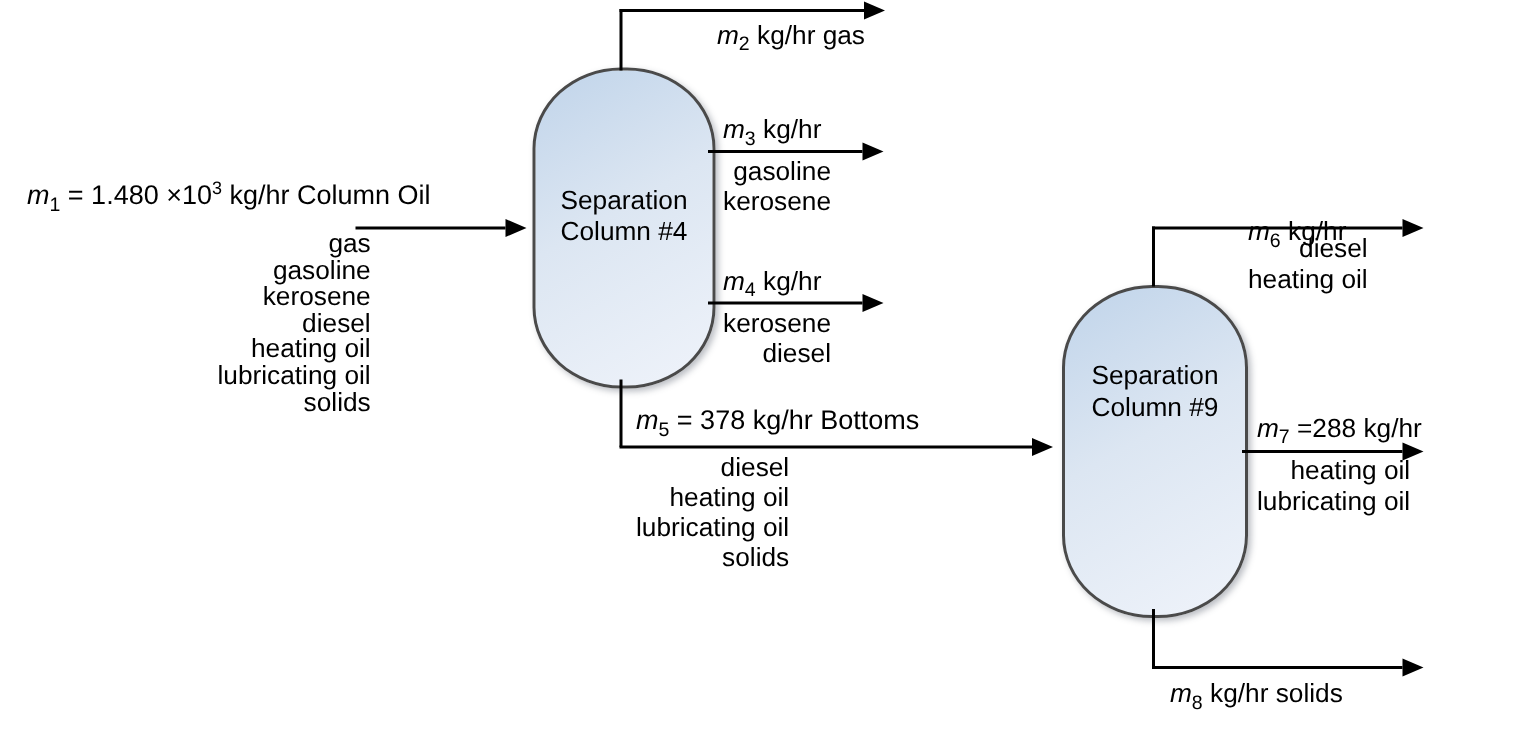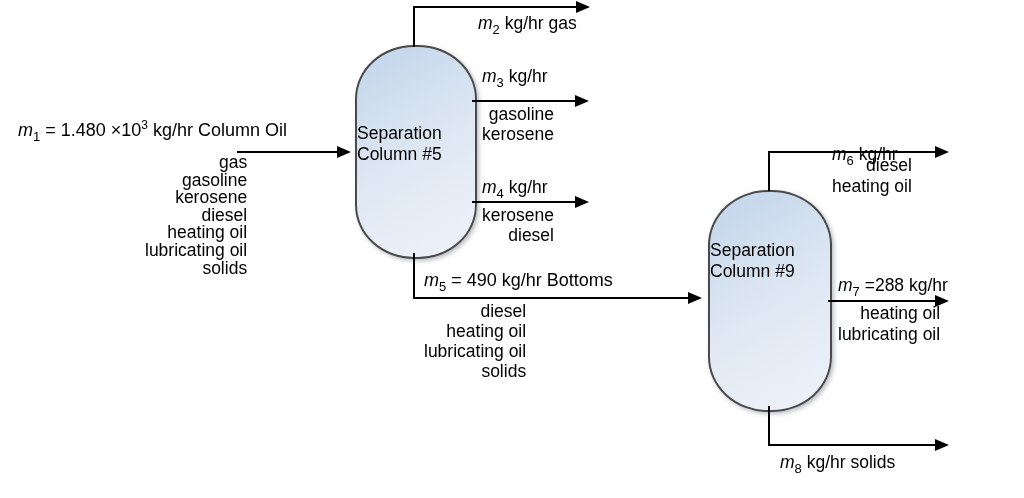--- a/index.html
+++ b/index.html
@@ -17,21 +17,21 @@
   .vline{position:absolute;width:2px;background:var(--line-color,#000);}
   .arr{position:absolute;width:0;height:0;
        border-left:14px solid var(--line-color,#000);
        border-top:6px solid transparent;border-bottom:6px solid transparent;}
   .column{
     position:absolute;
     background:linear-gradient(150deg,var(--column-fill-top,#c0d4ea) 0%,#dce6f2 45%,var(--column-fill-bottom,#eff3fa) 100%);
     border:2px solid var(--column-border,#4a4a4a);
     box-shadow:2px 2px 4px rgba(60,70,85,.35);
   }
-  .clabel{position:absolute;left:0;right:0;text-align:left;line-height:21px;}
+  .clabel{position:absolute;left:0;right:0;text-align:center;line-height:21px;}
 </style>
 </head>
 <body>
 
 <div class="diagram" style="--column-fill-top: #c0d4ea; --column-fill-bottom: #eff3fa; --column-border: #4a4a4a; --line-color: #000000;">
 
   <div class="lbl" style="left:18px;top:120px;font-size:18px"><i>m</i><sub>1</sub><span> = 1.480 ×10</span><sup>3</sup><span> kg/hr Column Oil</span></div>
   <div class="lbl comps" style="left:145px;top:154px;line-height:17.6px">
     <div>gas</div>
     <div>gasoline</div>
@@ -40,49 +40,49 @@
     <div>heating oil</div>
     <div>lubricating oil</div>
     <div>solids</div>
   </div>
   <div class="hline" style="left:237px;top:151px;width:100px"></div>
   <div class="arr" style="left:337px;top:146px"></div>
 
   <div class="column" style="left:355px;top:45px;width:118px;height:210px;border-radius:59px / 54px">
     <div class="clabel" style="top:76px">
       <div>Separation</div>
-      <div>Column #5</div>
+      <div>Column #4</div>
     </div>
   </div>
 
   <div class="vline" style="left:413px;top:6px;height:41px"></div>
   <div class="hline" style="left:413px;top:6px;width:163px"></div>
   <div class="arr" style="left:576px;top:1px"></div>
   <div class="lbl" style="left:478px;top:13px"><i>m</i><sub>2</sub><span> kg/hr gas</span></div>
 
   <div class="hline" style="left:472px;top:100px;width:103px"></div>
   <div class="arr" style="left:575px;top:95px"></div>
-  <div class="lbl" style="left:482px;top:66px"><i>m</i><sub>3</sub><span> kg/hr</span></div>
+  <div class="lbl" style="left:482px;top:76px"><i>m</i><sub>3</sub><span> kg/hr</span></div>
   <div class="lbl comps" style="left:482px;top:104px">
     <div>gasoline</div>
     <div>kerosene</div>
   </div>
 
   <div class="hline" style="left:472px;top:201px;width:103px"></div>
   <div class="arr" style="left:575px;top:196px"></div>
   <div class="lbl" style="left:482px;top:177px"><i>m</i><sub>4</sub><span> kg/hr</span></div>
   <div class="lbl comps" style="left:482px;top:205px">
     <div>kerosene</div>
     <div>diesel</div>
   </div>
 
   <div class="vline" style="left:413px;top:253px;height:45px"></div>
   <div class="hline" style="left:413px;top:297px;width:275px"></div>
   <div class="arr" style="left:688px;top:292px"></div>
-  <div class="lbl" style="left:424px;top:270px;font-size:18px"><i>m</i><sub>5</sub><span> = 490 kg/hr Bottoms</span></div>
+  <div class="lbl" style="left:424px;top:270px;font-size:18px"><i>m</i><sub>5</sub><span> = 378 kg/hr Bottoms</span></div>
   <div class="lbl comps" style="left:424px;top:301px">
     <div>diesel</div>
     <div>heating oil</div>
     <div>lubricating oil</div>
     <div>solids</div>
   </div>
 
   <div class="column" style="left:708px;top:190px;width:120px;height:218px;border-radius:60px / 55px">
     <div class="clabel" style="top:48px">
       <div>Separation</div>

